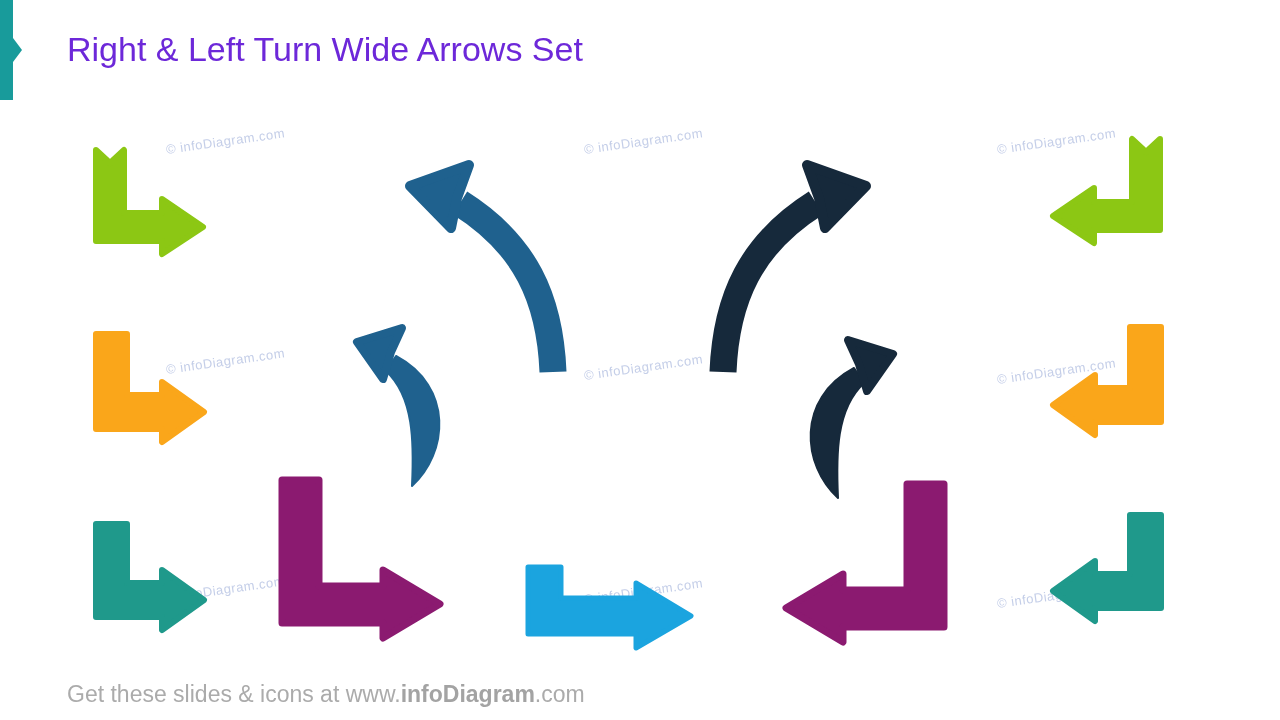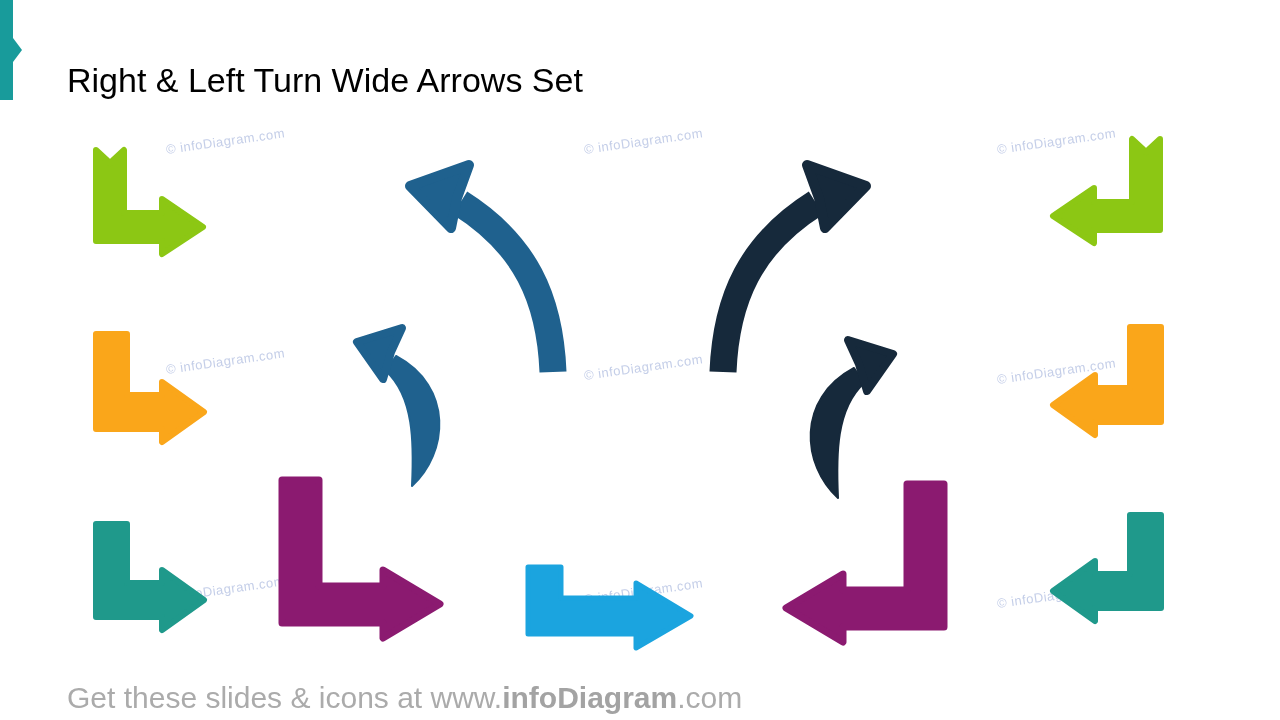--- a/index.html
+++ b/index.html
@@ -3,33 +3,32 @@
 <meta charset="utf-8">
 <style>
   html,body{margin:0;padding:0;background:#e9e9e9;}
   .slide{
     position:relative;width:1280px;height:720px;background:#ffffff;
     overflow:hidden;font-family:"Liberation Sans",sans-serif;
   }
   .accent-bar{position:absolute;left:0;top:0;}
   .title{
     position:absolute;left:67px;top:30px;width:900px;
-    font-size:34px;font-weight:300;color:#000000;letter-spacing:0px;
+    font-size:34px;font-weight:300;color:#6d28d9;letter-spacing:0px;
     font-family:"Liberation Sans",sans-serif;
-    margin-top:31px;
   }
   .wm{
     position:absolute;font-size:13px;color:rgba(164,180,219,0.65);
     white-space:nowrap;transform:rotate(-8deg);transform-origin:left center;
     letter-spacing:0.5px;font-family:"Liberation Sans",sans-serif;
   }
   .arrow{position:absolute;overflow:visible;}
   .footer{
     position:absolute;left:67px;top:681px;
-    font-size:30px;color:#ababab;font-weight:400;
+    font-size:23px;color:#ababab;font-weight:400;
     font-family:"Liberation Sans",sans-serif;
   }
   .footer b{font-weight:700;color:#a3a3a3;}
 </style>
 </head>
 <body>
 
 <div class="slide">
 
   <svg class="accent-bar" width="26" height="104">

